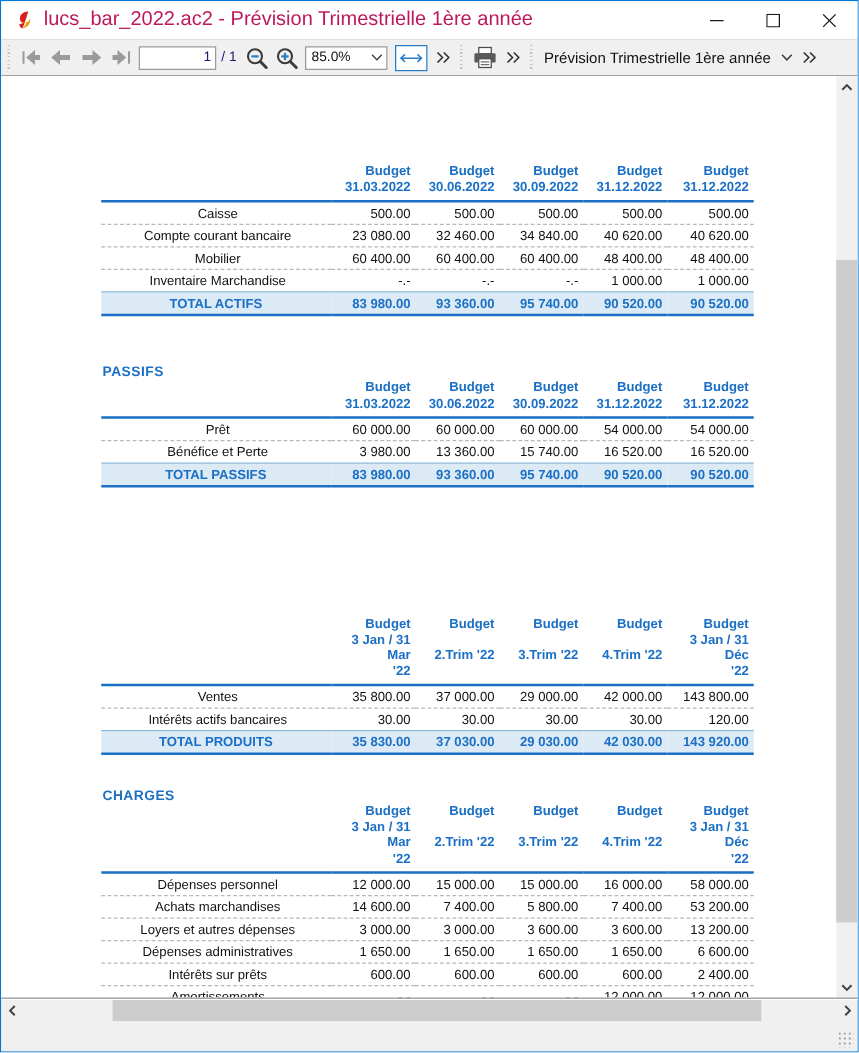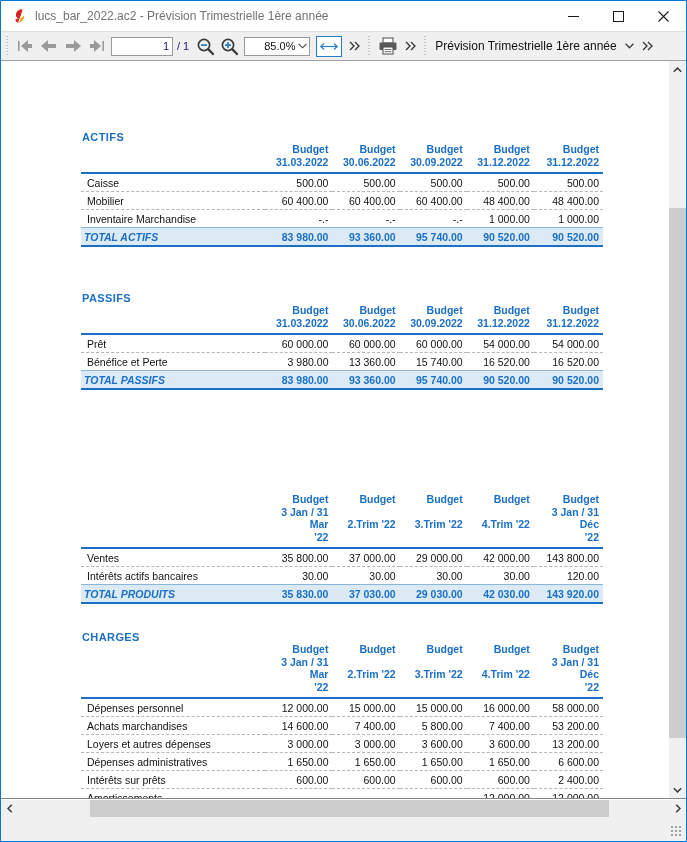--- a/index.html
+++ b/index.html
@@ -31,22 +31,22 @@
     position: relative;
   }
   .app-icon {
     width: 16px; height: 16px;
     margin-left: 10px; margin-right: 8px;
     position: relative;
     flex: 0 0 auto;
   }
   .app-icon svg { display:block; }
   .title-text {
-    font-size: 12px;
-    color: #737373;
+    font-size: 16px;
+    color: #be185d;
     white-space: nowrap;
     overflow: hidden;
     flex: 1 1 auto;
   }
   .win-buttons { display:flex; flex:0 0 auto; height:30px; }
   .win-btn {
     width: 45px; height: 30px;
     display: flex; align-items: center; justify-content: center;
     color: #222;
   }
@@ -101,21 +101,21 @@
     white-space: nowrap;
   }
   .zoom-combo {
     width: 66px; height: 19px;
     border: 1px solid #999;
     background: #fff;
     display:flex; align-items:center;
     font-size: 11px;
     box-sizing: border-box;
     margin: 0 3px;
-    padding-left: 19px;
+    padding-left: 4px;
     position: relative;
   }
   .zoom-combo .val { flex:1 1 auto; color:#111; }
   .zoom-combo .arr { width: 16px; display:flex; align-items:center; justify-content:center; }
   .fitwidth {
     width: 26px; height: 21px;
     border: 1px solid #2b7cc4;
     background: #fff;
     display:flex; align-items:center; justify-content:center;
     box-sizing:border-box;
@@ -249,32 +249,32 @@
   table.rpt td {
     font-size: 10.5px;
     color: #111111;
     padding: 2px 4px 2px 2px;
     text-align: right;
     white-space: nowrap;
     border-bottom: 1px dashed #b7b7b7;
     height: 13px;
   }
   table.rpt td.lbl {
-    text-align: left;
+    text-align: center;
     padding-left: 6px;
     color: #111;
   }
   table.rpt tr.total td {
     background: #dbeaf5;
     color: #1b6fc4;
     font-weight: bold;
     border-bottom: none;
     border-top: 1px solid #8ab6d8;
   }
-  table.rpt tr.total td.lbl { padding-left: 3px; font-style: italic; }
+  table.rpt tr.total td.lbl { padding-left: 3px; }
   table.rpt tr.total-last td {
     border-bottom: 2px solid #1b6fc4;
   }
 </style>
 </head>
 <body>
 
 <div class="window">
 
   <div class="titlebar">
@@ -406,21 +406,20 @@
       <svg width="12" height="10" viewBox="0 0 12 10">
           <path d="M1 1 L5 5 L1 9 M6 1 L10 5 L6 9" fill="none" stroke="#333" stroke-width="1.3"></path>
         </svg>
     </div>
   </div>
 
   <div class="doc-region">
     <div class="page-scroll">
       <div class="page" id="report-page">
           <div class="section" style="position: absolute; left: 78px; top: 70px;">
-            <div class="section-title">ACTIFS</div>
             <table class="rpt">
               <colgroup>
                 <col class="lbl">
                 <col class="num">
                 <col class="num">
                 <col class="num">
                 <col class="num">
                 <col class="numw">
               </colgroup>
               <thead>
@@ -450,20 +449,28 @@
                 </tr>
               </thead>
               <tbody>
                 <tr>
                   <td class="lbl">Caisse</td>
                   <td>500.00</td>
                   <td>500.00</td>
                   <td>500.00</td>
                   <td>500.00</td>
                   <td>500.00</td>
+                </tr>
+                <tr>
+                  <td class="lbl">Compte courant bancaire</td>
+                  <td>23 080.00</td>
+                  <td>32 460.00</td>
+                  <td>34 840.00</td>
+                  <td>40 620.00</td>
+                  <td>40 620.00</td>
                 </tr>
                 <tr>
                   <td class="lbl">Mobilier</td>
                   <td>60 400.00</td>
                   <td>60 400.00</td>
                   <td>60 400.00</td>
                   <td>48 400.00</td>
                   <td>48 400.00</td>
                 </tr>
                 <tr>

